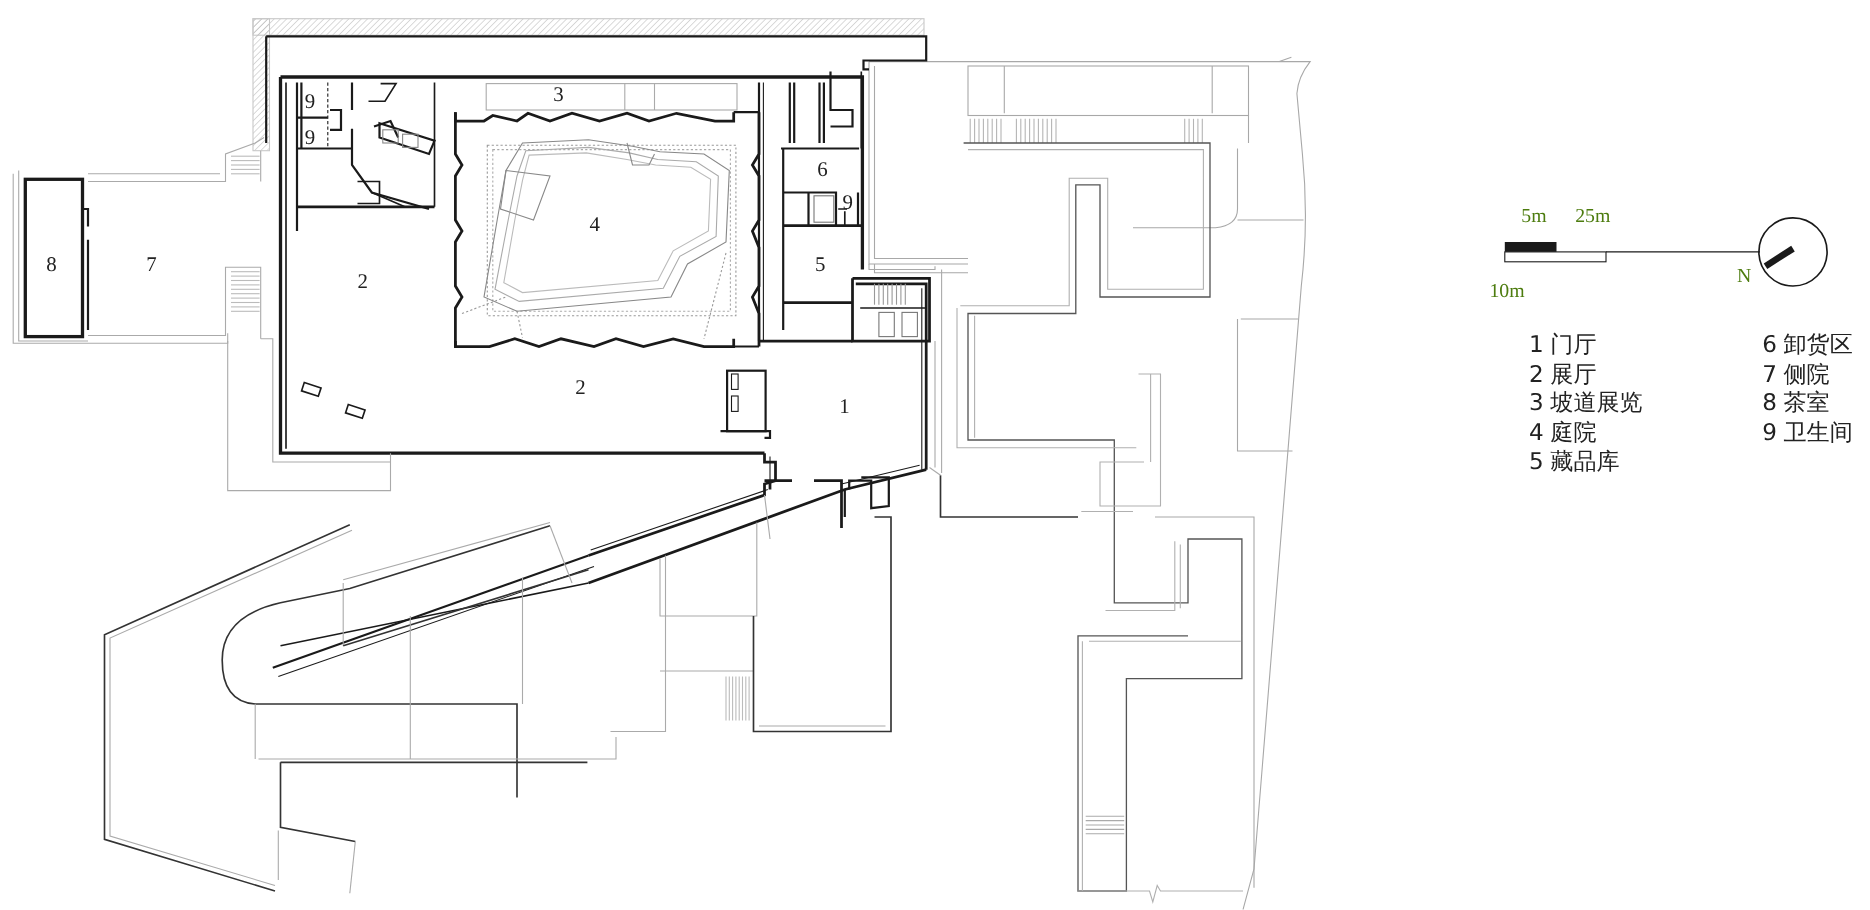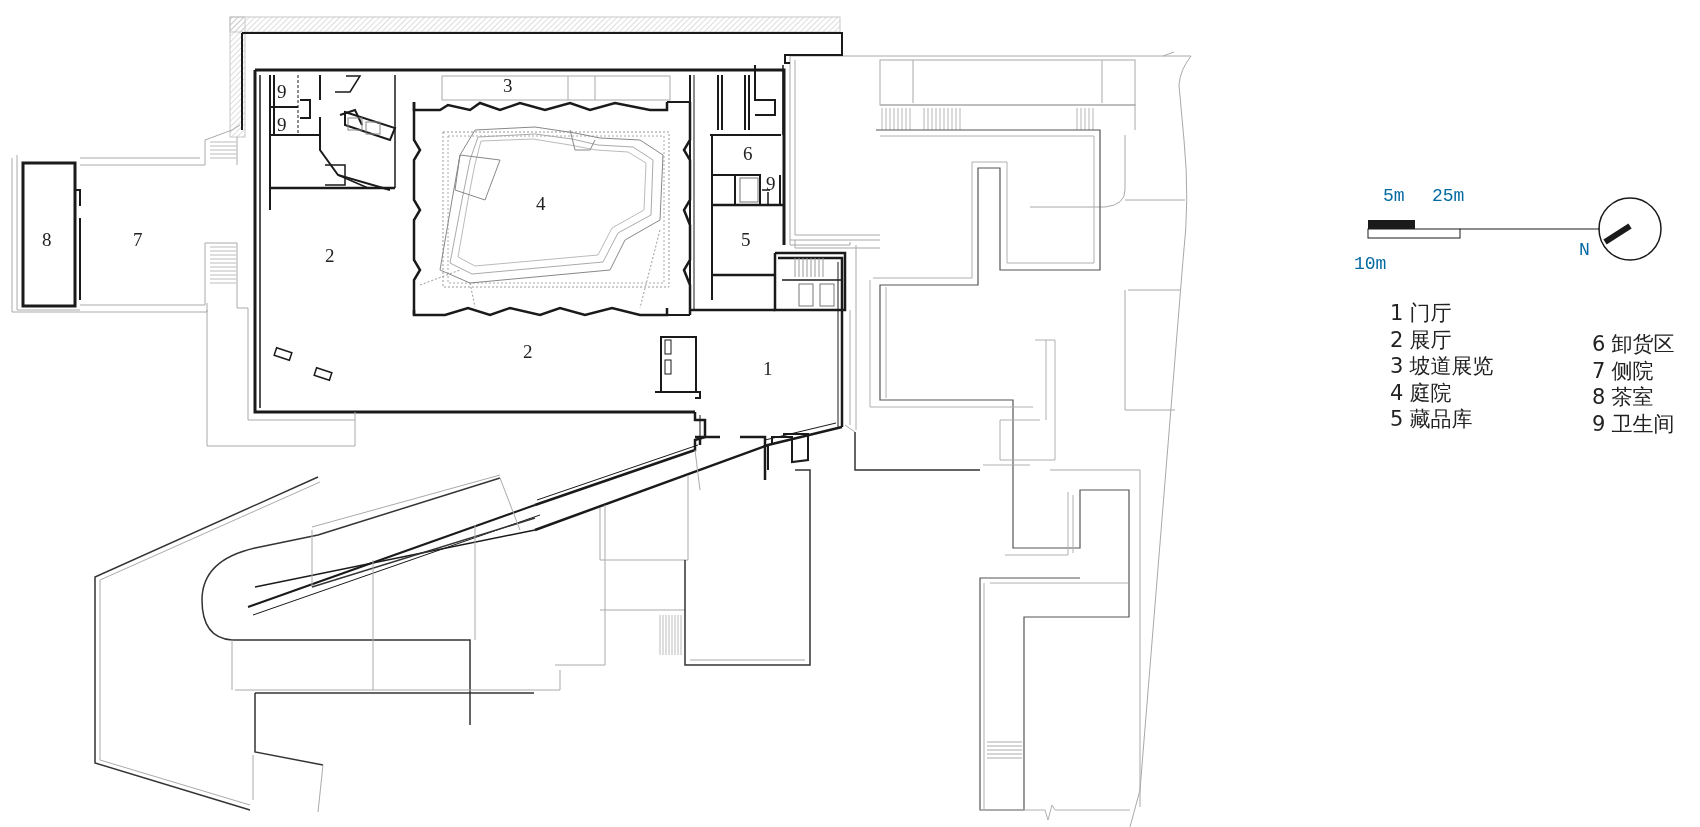--- a/index.html
+++ b/index.html
@@ -2,24 +2,24 @@
 <html><head>
 <meta charset="utf-8">
 <style>
   html, body { margin: 0; padding: 0; background: #ffffff; }
   body { width: 1700px; height: 827px; position: relative; overflow: hidden; font-family: "DejaVu Sans", sans-serif; }
   #plan { position: absolute; left: 0; top: 0; }
   .room-label { font-family: "Liberation Serif", serif; font-size: 19px; fill: #222; }
   .legend { position: absolute; left: 1362px; top: 300px; width: 330px; font-family: "DejaVu Sans", sans-serif; font-size: 21px; color: #222; }
   .legend-col { position: absolute; top: 0; }
   .legend-col.left { left: 0; margin-left: 28px; }
-  .legend-col.right { left: 230px; margin-top: 31px; }
+  .legend-col.right { left: 240px; }
   .legend-item { height: 26.5px; line-height: 26.5px; white-space: nowrap; }
   .legend-item .num { display: inline-block; margin-right: 6px; }
-  .scale-label { position: absolute; font-family: Liberation Mono, monospace; font-size: 18px; color: #0369a1; }
+  .scale-label { position: absolute; font-family: Liberation Serif, serif; font-size: 18px; color: #4d7c0f; }
 </style>
 </head>
 <body>
 
 <svg id="plan" width="1700" height="827" viewBox="0 0 1700 827" xmlns="http://www.w3.org/2000/svg">
   <defs>
     <pattern id="hatch" width="4" height="4" patternUnits="userSpaceOnUse" patternTransform="rotate(45)">
       <line x1="0" y1="0" x2="0" y2="4" stroke="#bbb" stroke-width="1"></line>
     </pattern>
   </defs>

